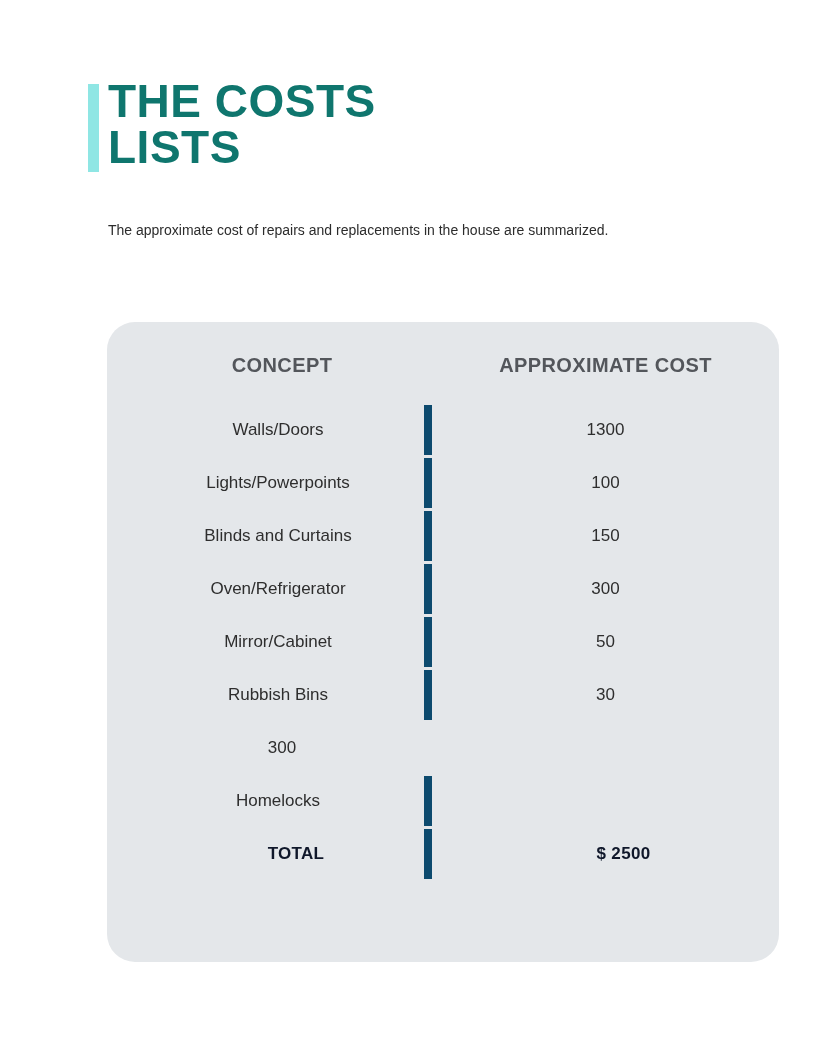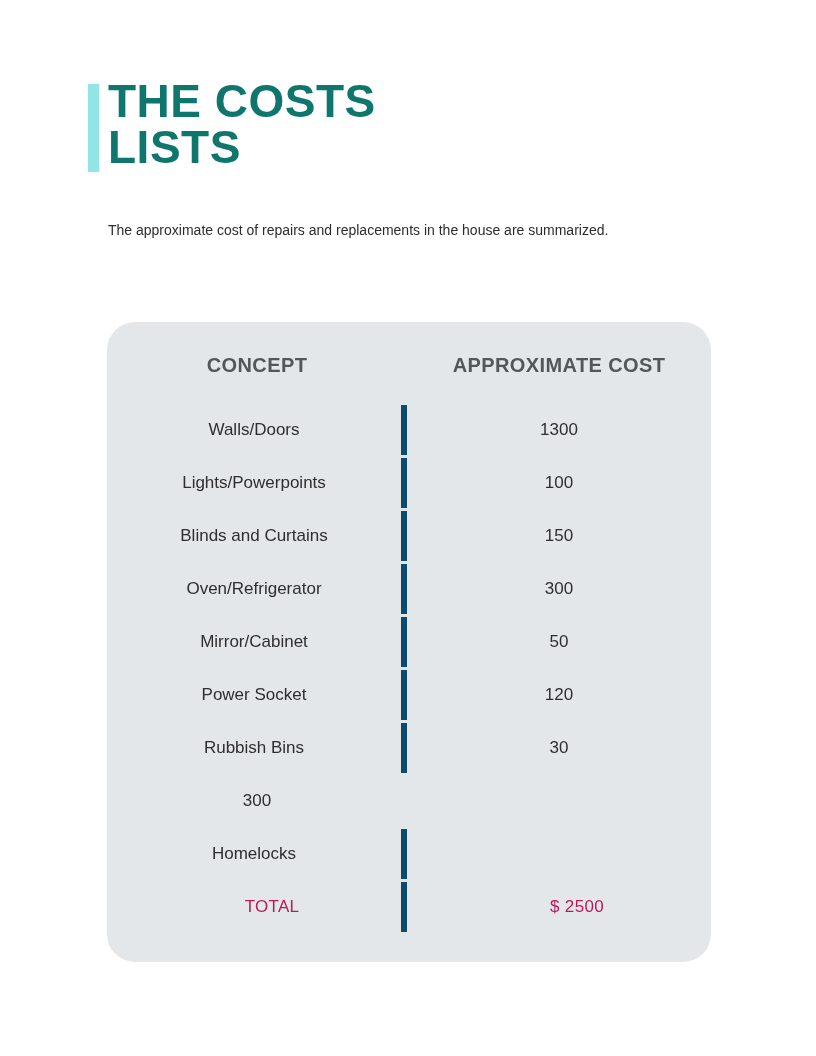--- a/index.html
+++ b/index.html
@@ -48,25 +48,26 @@
     font-size: 14px;
     line-height: 25px;
     color: #2c2c2c;
   }
 
   
   .card {
     position: absolute;
     left: 107px;
     top: 322px;
-    width: 604px;
+    width: 672px;
     height: 640px;
     background: #e4e7ea;
     border-radius: 28px;
     padding-top: 30px;
+    padding-left: 25px;
   }
   .table-header {
     display: grid;
     grid-template-columns: 300px 1fr;
     height: 26px;
     align-items: center;
   }
   .th {
     text-align: center;
     font-weight: 700;
@@ -86,24 +87,24 @@
     height: 50px;
   }
   .cell {
     display: flex;
     align-items: center;
     justify-content: center;
     font-size: 17px;
     color: #2e2e2e;
     height: 100%;
   }
-  .cell.concept { border-right: 6px solid #0c4a6e; }
+  .cell.concept { border-right: 8px solid #0c4a6e; }
   .row.total .cell {
-    font-weight: 400;
-    color: #be185d;
+    font-weight: 700;
+    color: #0f172a;
     letter-spacing: 0.3px;
     margin-left: 36px;
   }
 </style>
 </head>
 <body>
 
 <div class="page">
 
   <div class="title-block">
@@ -133,24 +134,20 @@
         </div>
         <div class="row">
           <div class="cell concept">Oven/Refrigerator</div>
           <div class="cell cost">300</div>
         </div>
         <div class="row">
           <div class="cell concept">Mirror/Cabinet</div>
           <div class="cell cost">50</div>
         </div>
         <div class="row">
-          <div class="cell concept">Power Socket</div>
-          <div class="cell cost">120</div>
-        </div>
-        <div class="row">
           <div class="cell concept">Rubbish Bins</div>
           <div class="cell cost">30</div>
         </div>
         <div class="row">
           <div class="cell cost">300</div>
         </div>
         <div class="row">
           <div class="cell concept">Homelocks</div>
         </div>
         <div class="row total">

